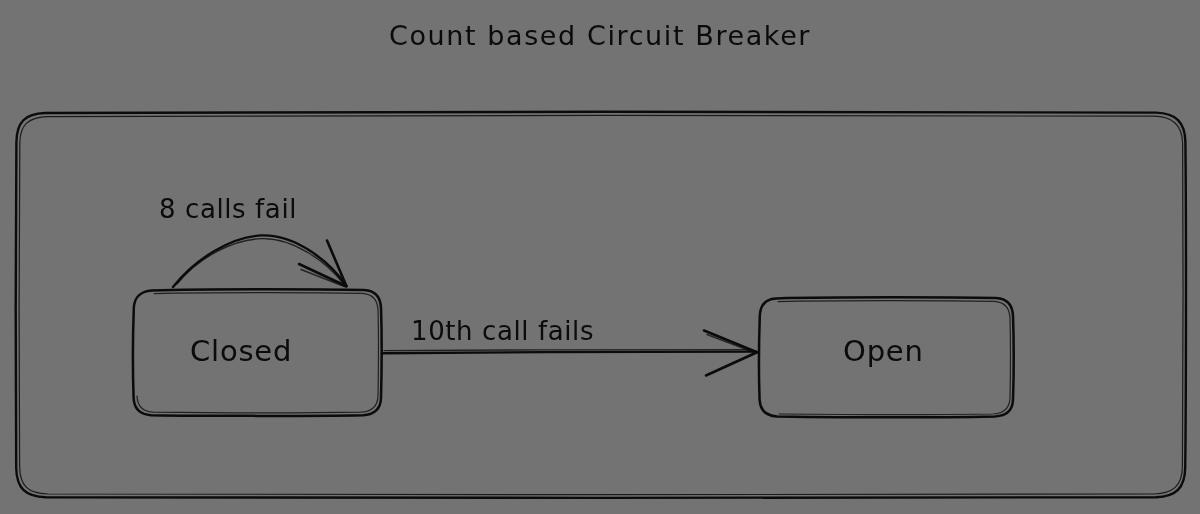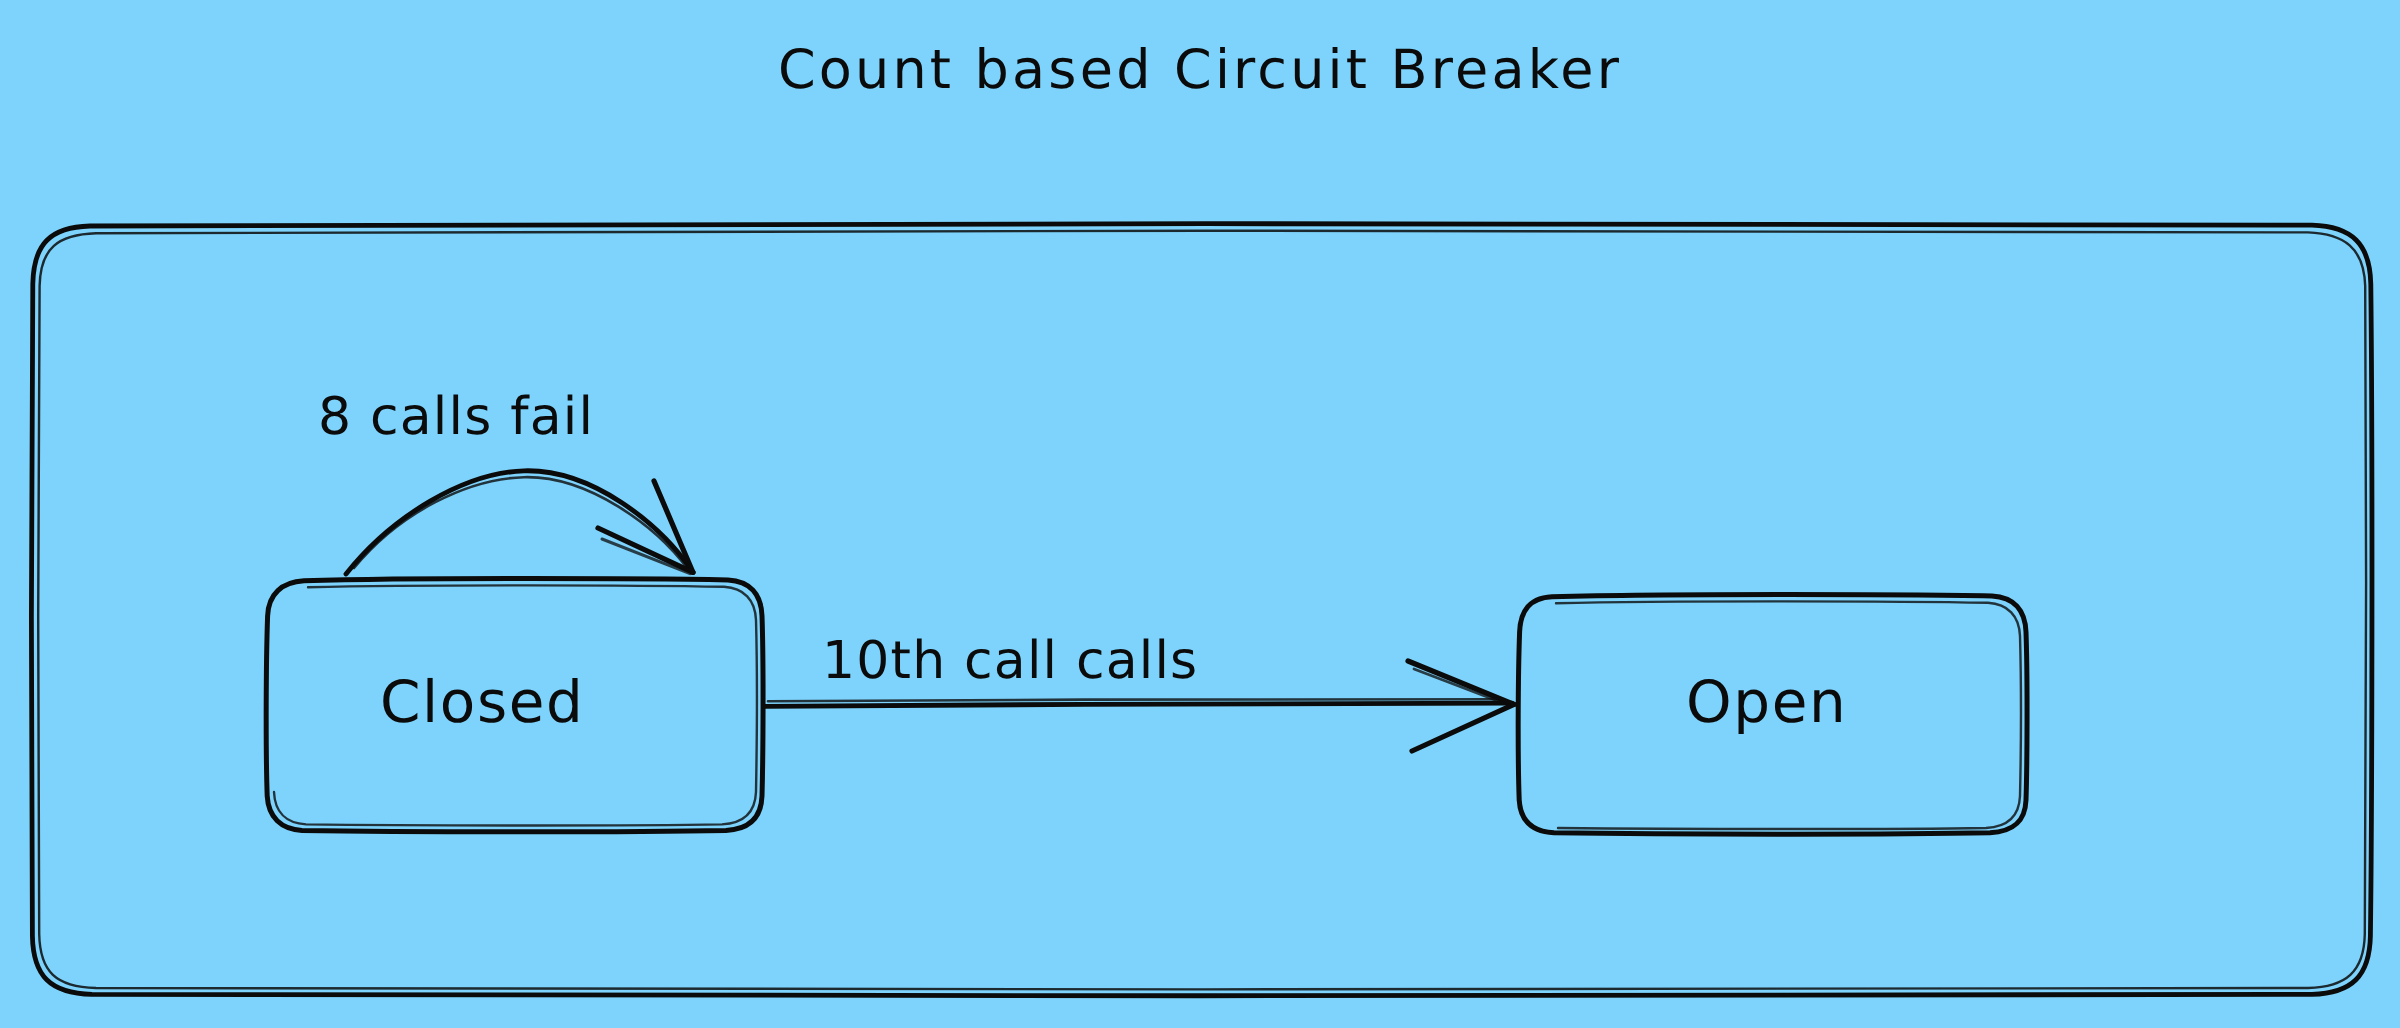--- a/index.html
+++ b/index.html
@@ -7,21 +7,21 @@
     padding: 0;
     background: #ffffff;
   }
   body {
     font-family: "DejaVu Sans", sans-serif;
   }
   #canvas {
     position: relative;
     width: 1200px;
     height: 514px;
-    background: #7dd3fc;
+    background: #737373;
     overflow: hidden;
   }
   #sketch-layer {
     position: absolute;
     top: 0;
     left: 0;
     width: 1200px;
     height: 514px;
   }
   .sketch-stroke {
@@ -159,17 +159,17 @@
   <div class="text-layer">
 
     <div class="lbl title-text">Count based Circuit Breaker</div>
 
     <div class="lbl state-text state-closed">Closed</div>
 
     <div class="lbl state-text state-open">Open</div>
 
     <div class="lbl edge-text edge-loop">8 calls fail</div>
 
-    <div class="lbl edge-text edge-main">10th call calls</div>
+    <div class="lbl edge-text edge-main">10th call fails</div>
 
   </div>
 
 </div>
 
 </body></html>

